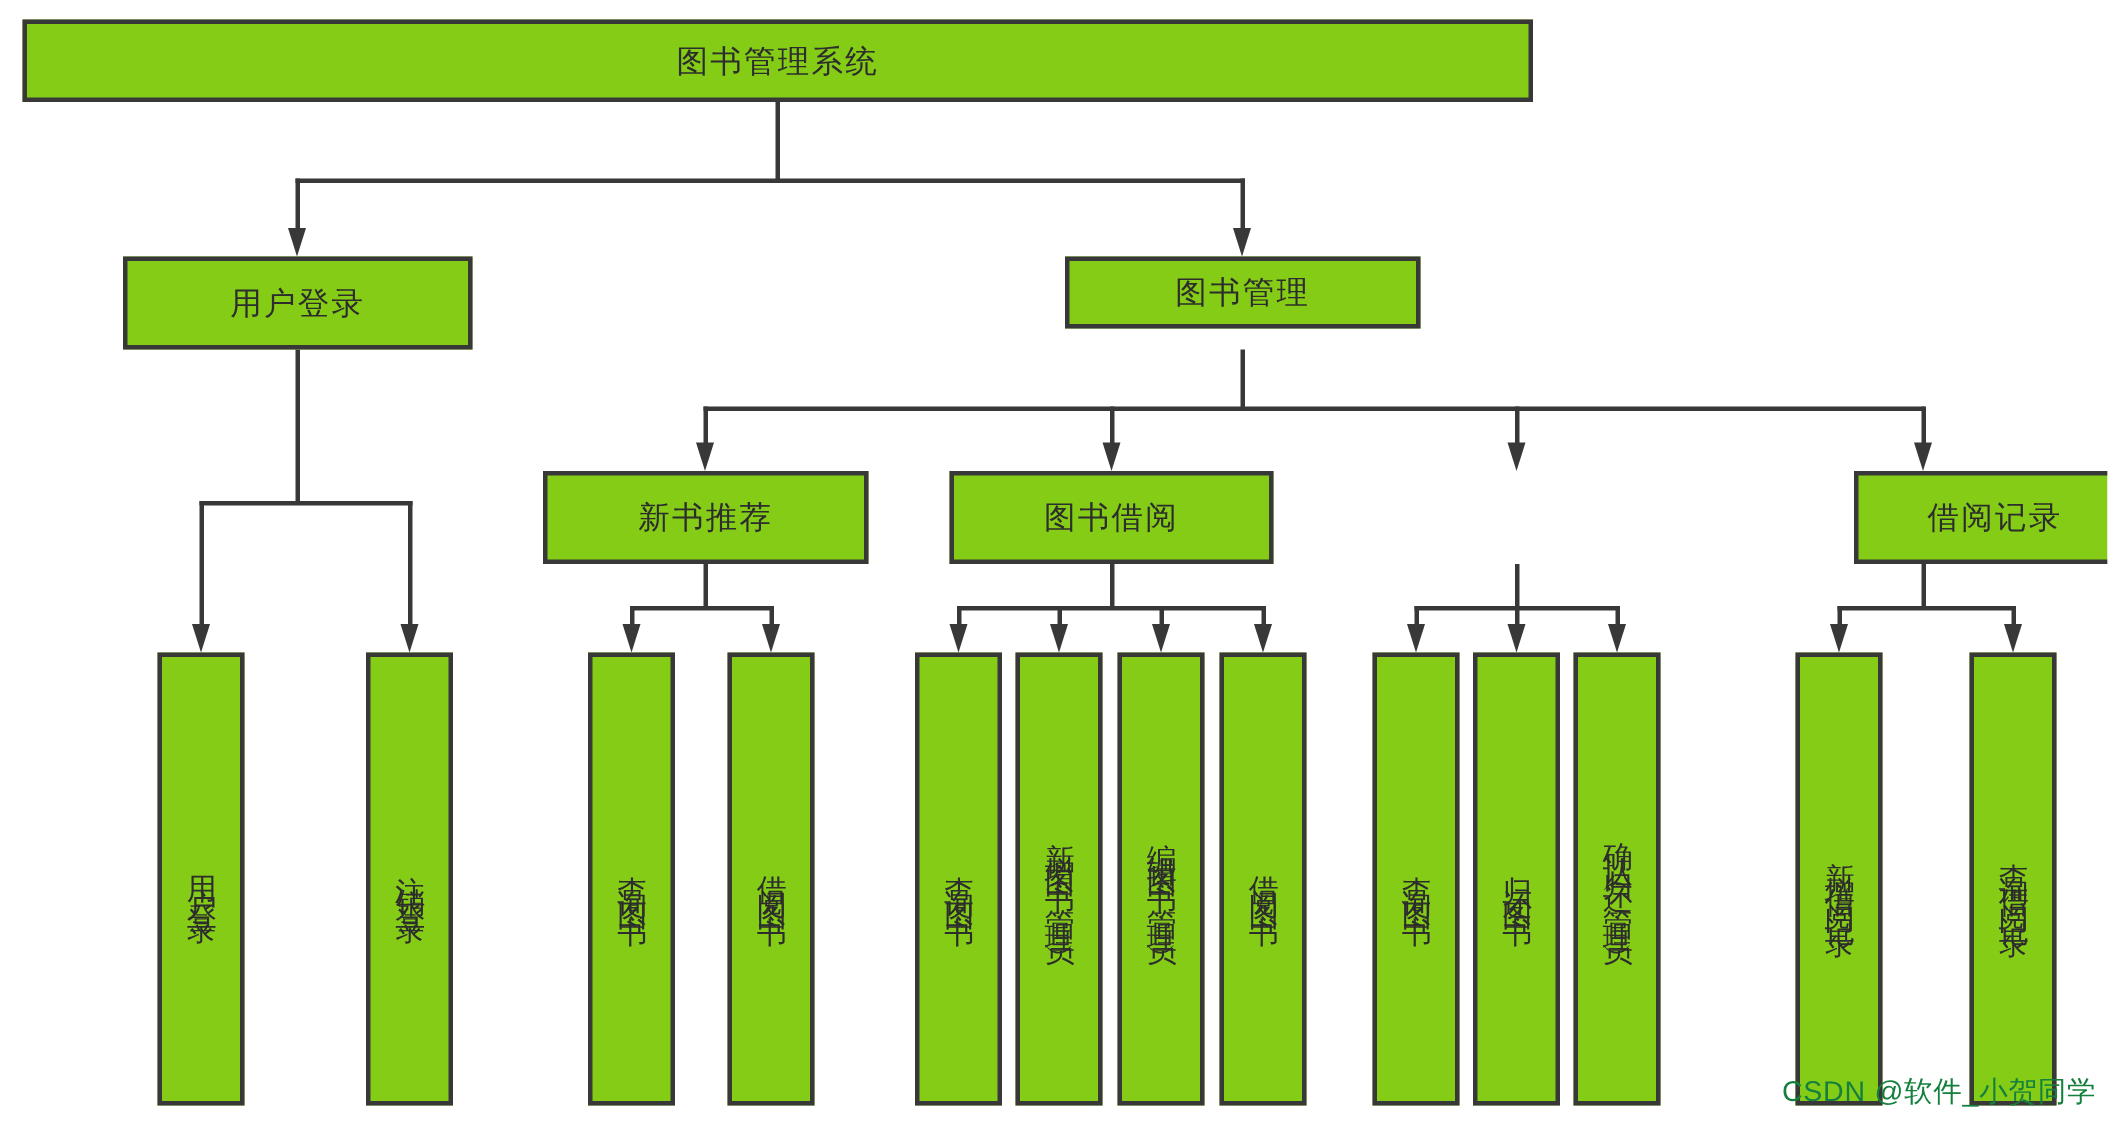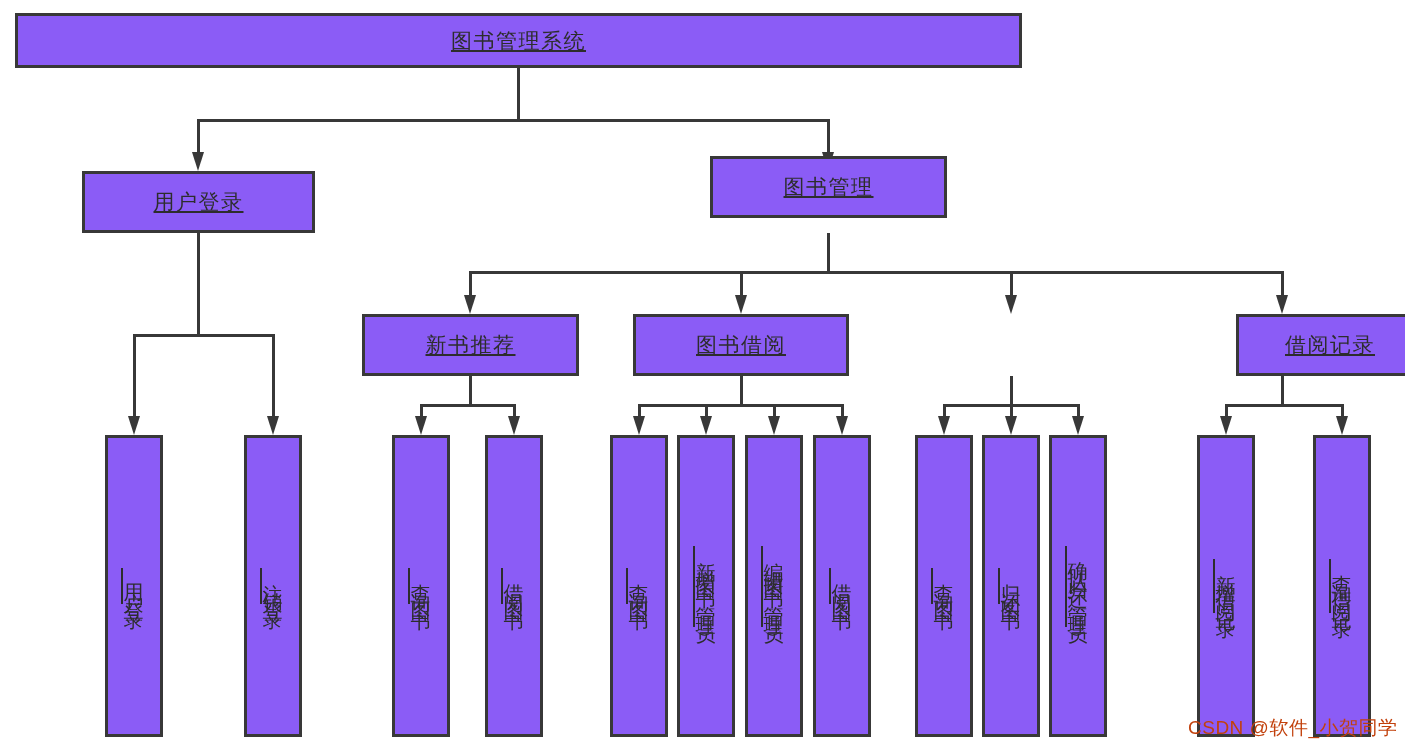--- a/index.html
+++ b/index.html
@@ -1,39 +1,39 @@
 <!DOCTYPE html>
 <html><head>
 <meta charset="utf-8">
 <style>
   html,body { margin:0; padding:0; background:#ffffff; }
   .canvas {
     position:relative; width:1405px; height:747px; background:#ffffff;
     font-family:"Liberation Sans","DejaVu Sans",sans-serif; overflow:hidden;
   }
   .box {
-    position:absolute; box-sizing:border-box; background:#8b5cf6;
+    position:absolute; box-sizing:border-box; background:#84cc16;
     border:3px solid #383838; color:#2d2d2d;
-    display:flex; align-items:center; justify-content:center;text-decoration:underline;
+    display:flex; align-items:center; justify-content:center;
   }
   .hnode { font-size:21px; letter-spacing:1.5px; font-weight:400; }
   .vtext {
     writing-mode:vertical-rl; line-height:1;
     font-size:20px; letter-spacing:9px; white-space:nowrap;
   }
   .vline { position:absolute; width:3px; background:#383838; }
   .hline { position:absolute; height:3px; background:#383838; }
   .arrow {
     position:absolute; width:0; height:0;
     border-left:6.5px solid transparent; border-right:6.5px solid transparent;
     border-top:19px solid #383838;
   }
   .watermark {
     position:absolute; left:1188px; top:715px; z-index:9;
-    color:#c2410c; font-size:19px; letter-spacing:0.5px; white-space:nowrap;
+    color:#15803d; font-size:19px; letter-spacing:0.5px; white-space:nowrap;
   }
 </style>
 </head>
 <body>
 
 <div class="canvas">
 
   <div class="vline" style="left:517px;top:68px;height:52px"></div>
   <div class="hline" style="left:197px;top:119px;width:633px"></div>
   <div class="vline" style="left:197px;top:119px;height:34px"></div>
@@ -90,21 +90,21 @@
   <div class="hline" style="left:1224.5px;top:404px;width:119px"></div>
   <div class="vline" style="left:1224.5px;top:404px;height:13px"></div>
   <div class="arrow" style="left:1219.5px;top:416px"></div>
   <div class="vline" style="left:1340.5px;top:404px;height:13px"></div>
   <div class="arrow" style="left:1335.5px;top:416px"></div>
 
   <div class="box hnode" style="left:15px;top:13px;width:1007px;height:55px">图书管理系统</div>
 
   <div class="box hnode" style="left:82px;top:171px;width:233px;height:62px">用户登录</div>
 
-  <div class="box hnode" style="left:710px;top:156px;width:237px;height:62px">图书管理</div>
+  <div class="box hnode" style="left:710px;top:171px;width:237px;height:48px">图书管理</div>
 
   <div class="box hnode" style="left:633px;top:314px;width:216px;height:62px">图书借阅</div>
 
   <div class="box hnode" style="left:362px;top:314px;width:217px;height:62px">新书推荐</div>
 
 
   <div class="box hnode" style="left:1236px;top:314px;width:188px;height:62px">借阅记录</div>
 
   <div class="box" style="left:105px;top:435px;width:58px;height:302px">
     <span class="vtext">用户登录</span>

